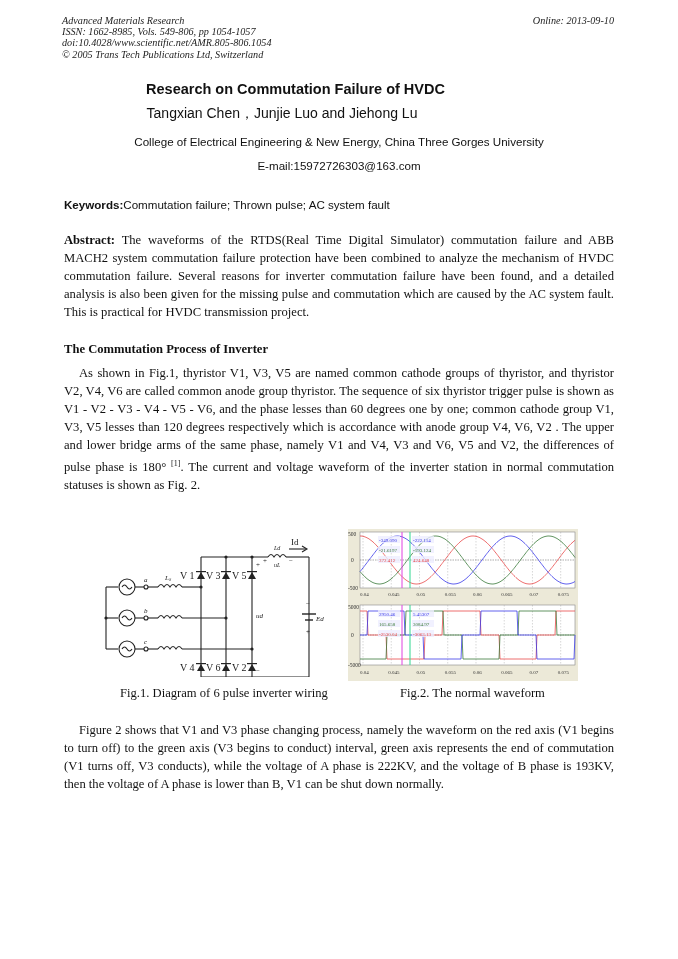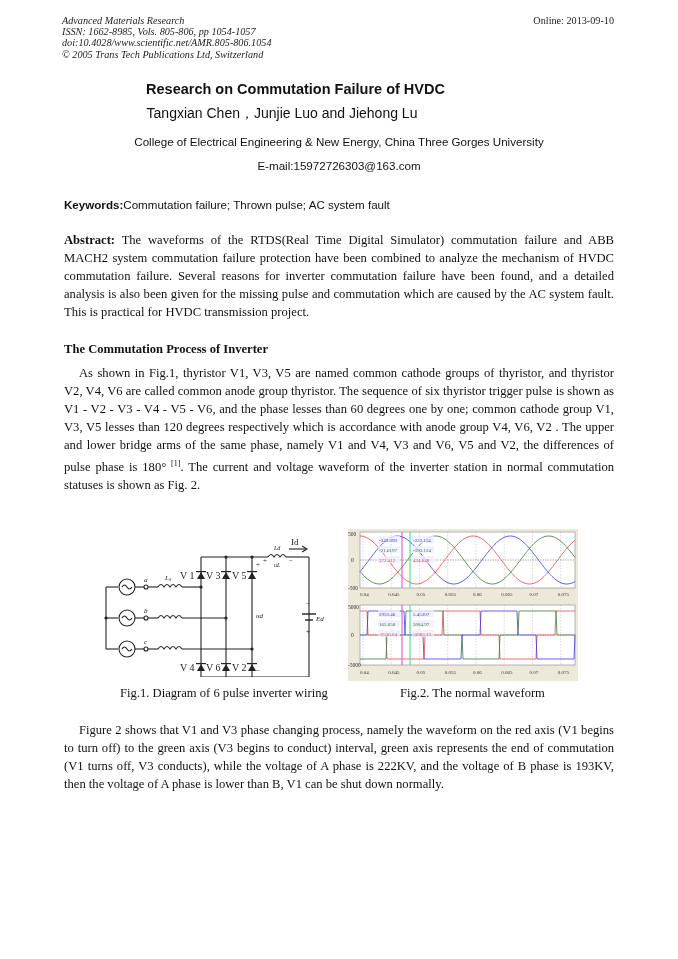--- a/index.html
+++ b/index.html
@@ -1,18 +1,18 @@
 <!DOCTYPE html>
 <html><head>
 <meta charset="utf-8">
 <style>
   html, body { margin:0; padding:0; background:#ffffff; }
   body { width:678px; height:959px; position:relative; overflow:hidden; font-family:"Liberation Serif", serif; color:#111; }
   .hdr { position:absolute; left:62px; top:15px; font-size:10.2px; line-height:11.2px; font-style:italic; color:#222; }
-  .hdr-right { position:absolute; right:64px; top:15px; font-size:10.2px; color:#222; }
+  .hdr-right { position:absolute; right:64px; top:15px; font-size:10.2px; font-style:italic; color:#222; }
   .title { position:absolute; left:0; width:591px; top:81px; text-align:center; font-family:"Liberation Sans", sans-serif; font-weight:bold; font-size:14.5px; }
   .authors { position:absolute; left:0; width:564px; top:105px; text-align:center; font-family:"Liberation Sans", sans-serif; font-size:14px; }
   .affil { position:absolute; left:0; width:678px; top:135px; text-align:center; font-family:"Liberation Sans", sans-serif; font-size:11.6px; }
   .email { position:absolute; left:0; width:678px; top:159px; text-align:center; font-family:"Liberation Sans", sans-serif; font-size:11.6px; }
   .keywords { position:absolute; left:64px; top:198px; font-family:"Liberation Sans", sans-serif; font-size:11.6px; }
   .keywords b { font-weight:bold; }
   .para { position:absolute; left:64px; width:550px; font-size:12.6px; line-height:17.9px; text-align:justify; }
   .para b { font-weight:bold; }
   .abstract { top:232px; }
   .section { position:absolute; left:64px; top:342px; font-size:12.6px; font-weight:bold; }
@@ -24,21 +24,21 @@
   .fig2 { position:absolute; left:348px; top:529px; width:230px; height:152px; }
   .cap1 { position:absolute; left:120px; top:686px; font-size:12.6px; }
   .cap2 { position:absolute; left:400px; top:686px; font-size:12.6px; }
   svg text { font-family:"Liberation Serif", serif; }
 </style>
 </head>
 <body>
 
 <div class="hdr">
   <div>Advanced Materials Research</div>
-  <div>ISSN: 1662-8985, Vols. 805-806, pp 1054-1057</div>
+  <div>ISSN: 1662-8985, Vols. 549-806, pp 1054-1057</div>
   <div>doi:10.4028/www.scientific.net/AMR.805-806.1054</div>
   <div>© 2005 Trans Tech Publications Ltd, Switzerland</div>
 </div>
 <div class="hdr-right">Online: 2013-09-10</div>
 
 <div class="title">Research on Commutation Failure of HVDC</div>
 <div class="authors">Tangxian Chen，Junjie Luo and Jiehong Lu</div>
 <div class="affil">College of Electrical Engineering &amp; New Energy, China Three Gorges University</div>
 <div class="email">E-mail:15972726303@163.com</div>
 

